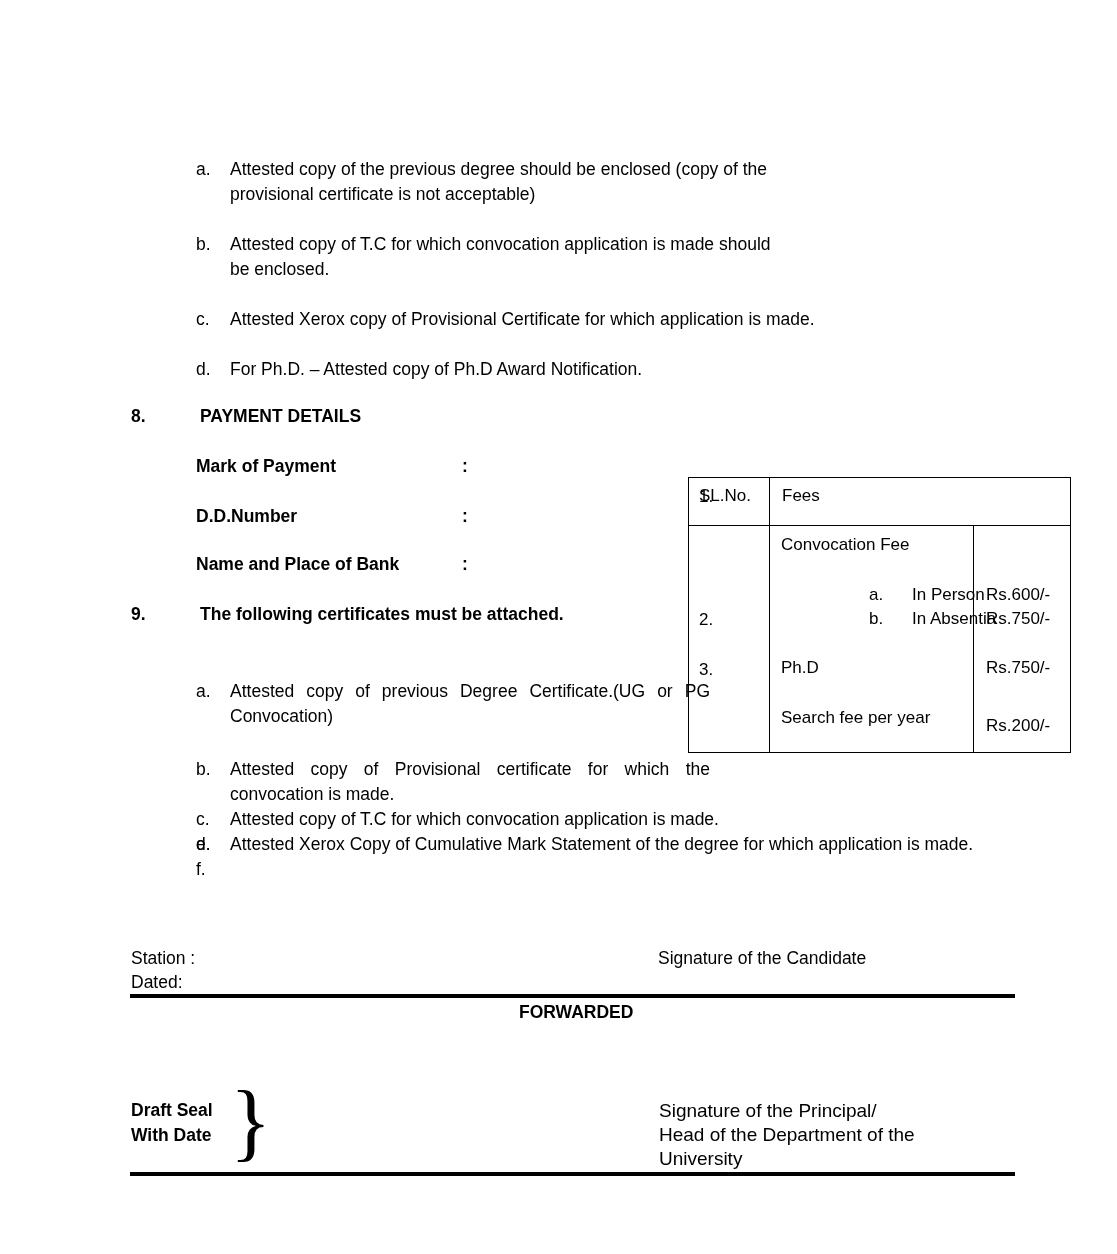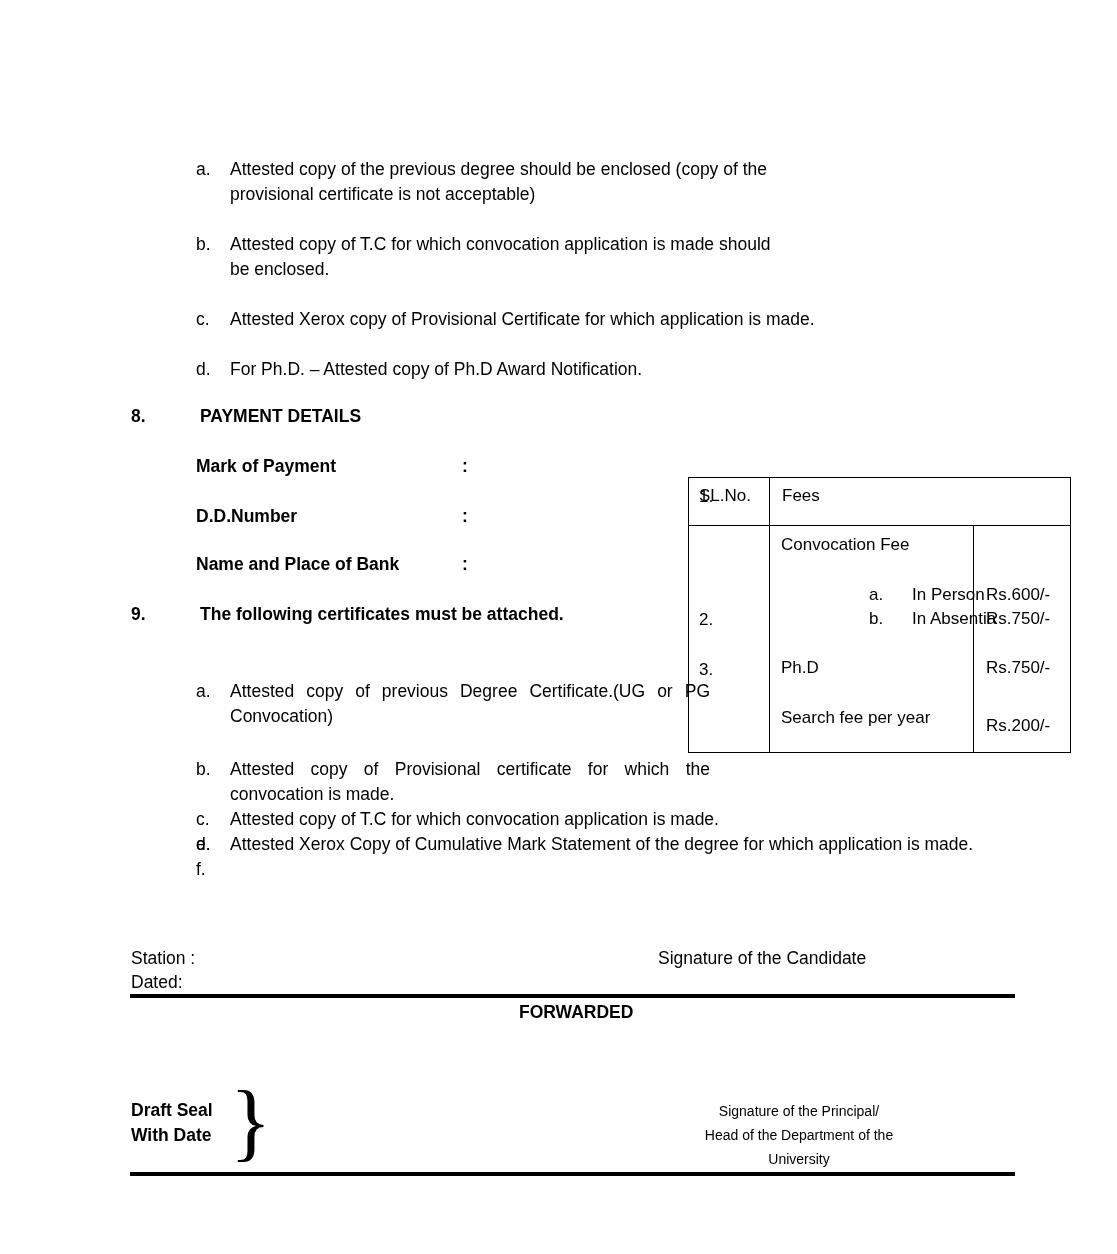--- a/index.html
+++ b/index.html
@@ -141,22 +141,22 @@
   }
   .brace {
     position: absolute;
     font-size: 86px;
     font-family: "Liberation Serif", serif;
     line-height: 1;
     font-weight: 300;
   }
   .sigblock {
     position: absolute;
-    text-align: center;
-    font-size: 14px;
+    text-align: left;
+    font-size: 19px;
     line-height: 24px;
   }
 </style>
 </head>
 <body>
 
 <div class="page">
 
   <div class="toplist">
 

